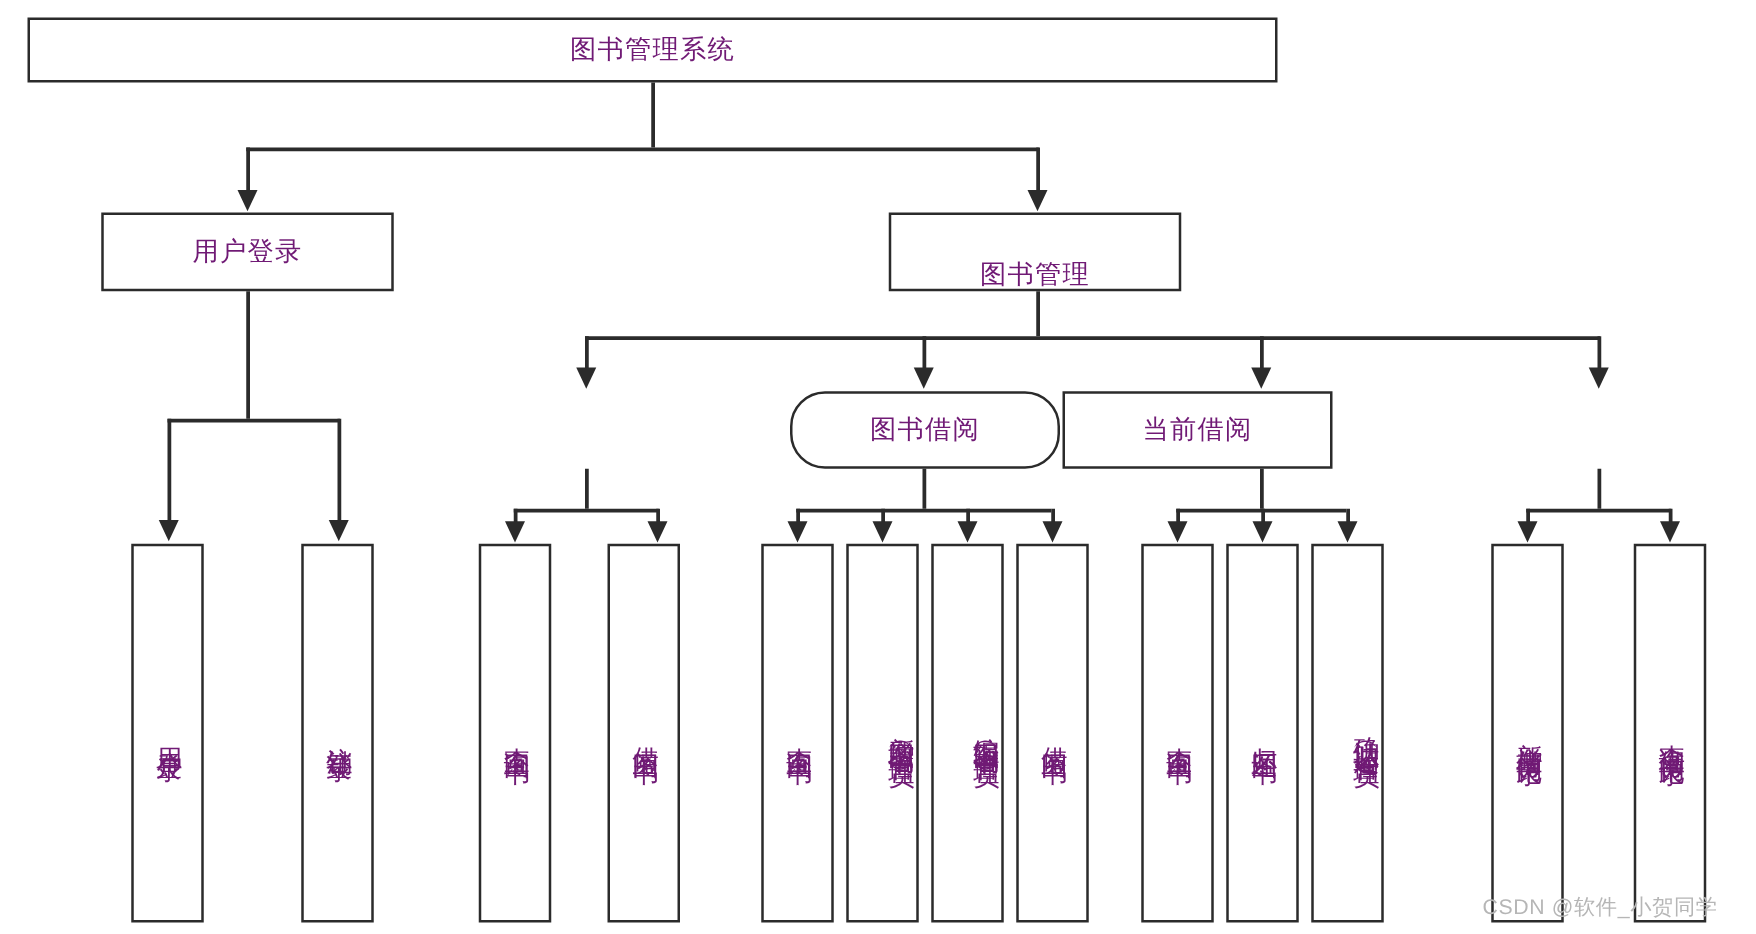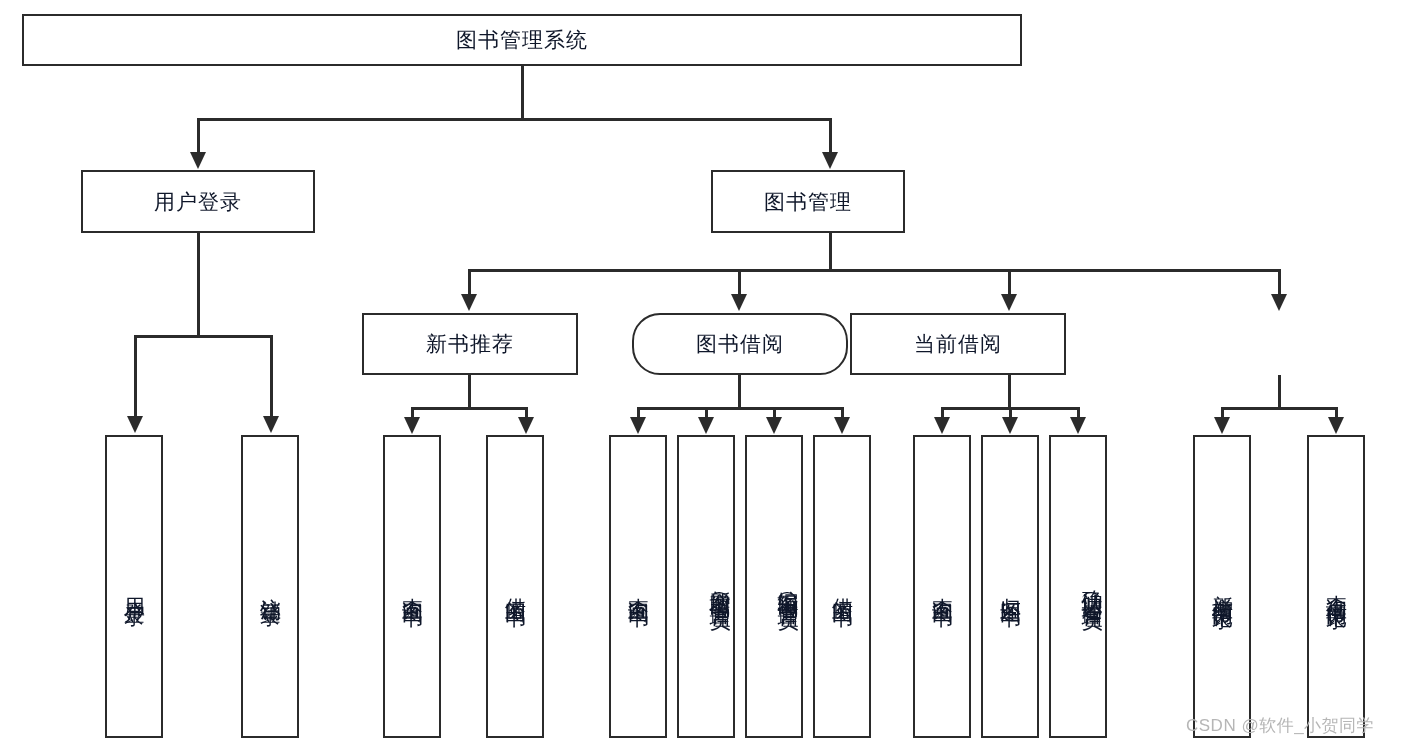--- a/index.html
+++ b/index.html
@@ -20,21 +20,21 @@
   }
   
   .node {
     position: absolute;
     box-sizing: border-box;
     background: #ffffff;
     border: 2.5px solid #2b2b2b;
     display: flex;
     align-items: center;
     justify-content: center;
-    color: #0f172a;
+    color: #701a75;
     letter-spacing: 1px;
   }
   .node.h {
     font-size: 21px;
     line-height: 1.1;
     white-space: nowrap;
   }
   
   .node.v {
     writing-mode: vertical-rl;
@@ -96,21 +96,21 @@
   <div class="vline" style="left:197px; top:118px; height:36px;"></div>
   <div class="arrow" style="left:190px; top:152px;"></div>
 
   <div class="vline" style="left:829px; top:118px; height:36px;"></div>
   <div class="arrow" style="left:822px; top:152px;"></div>
 
   <div class="node h" style="left:81px; top:170px; width:234px; height:63px;">
     <span>用户登录</span>
   </div>
 
-  <div class="node h" style="left:711px; top:170px; width:194px; height:63px;">
+  <div class="node h" style="left:711px; top:170px; width:234px; height:63px;align-items:flex-end;">
     <span>图书管理</span>
   </div>
 
   <div class="vline" style="left:197px; top:233px; height:102px;"></div>
   <div class="hline" style="left:134px; top:335px; width:138px;"></div>
 
   <div class="vline" style="left:134px; top:335px; height:83px;"></div>
   <div class="arrow" style="left:127px; top:416px;"></div>
 
   <div class="vline" style="left:270px; top:335px; height:83px;"></div>
@@ -124,23 +124,20 @@
 
   <div class="vline" style="left:738px; top:269px; height:27px;"></div>
   <div class="arrow" style="left:731px; top:294px;"></div>
 
   <div class="vline" style="left:1008px; top:269px; height:27px;"></div>
   <div class="arrow" style="left:1001px; top:294px;"></div>
 
   <div class="vline" style="left:1278px; top:269px; height:27px;"></div>
   <div class="arrow" style="left:1271px; top:294px;"></div>
 
-  <div class="node h" style="left:362px; top:313px; width:216px; height:62px;">
-    <span>新书推荐</span>
-  </div>
 
   <div class="node h" style="left:632px; top:313px; width:216px; height:62px;border-radius:28px;">
     <span>图书借阅</span>
   </div>
 
   <div class="node h" style="left:850px; top:313px; width:216px; height:62px;">
     <span>当前借阅</span>
   </div>
 
 

